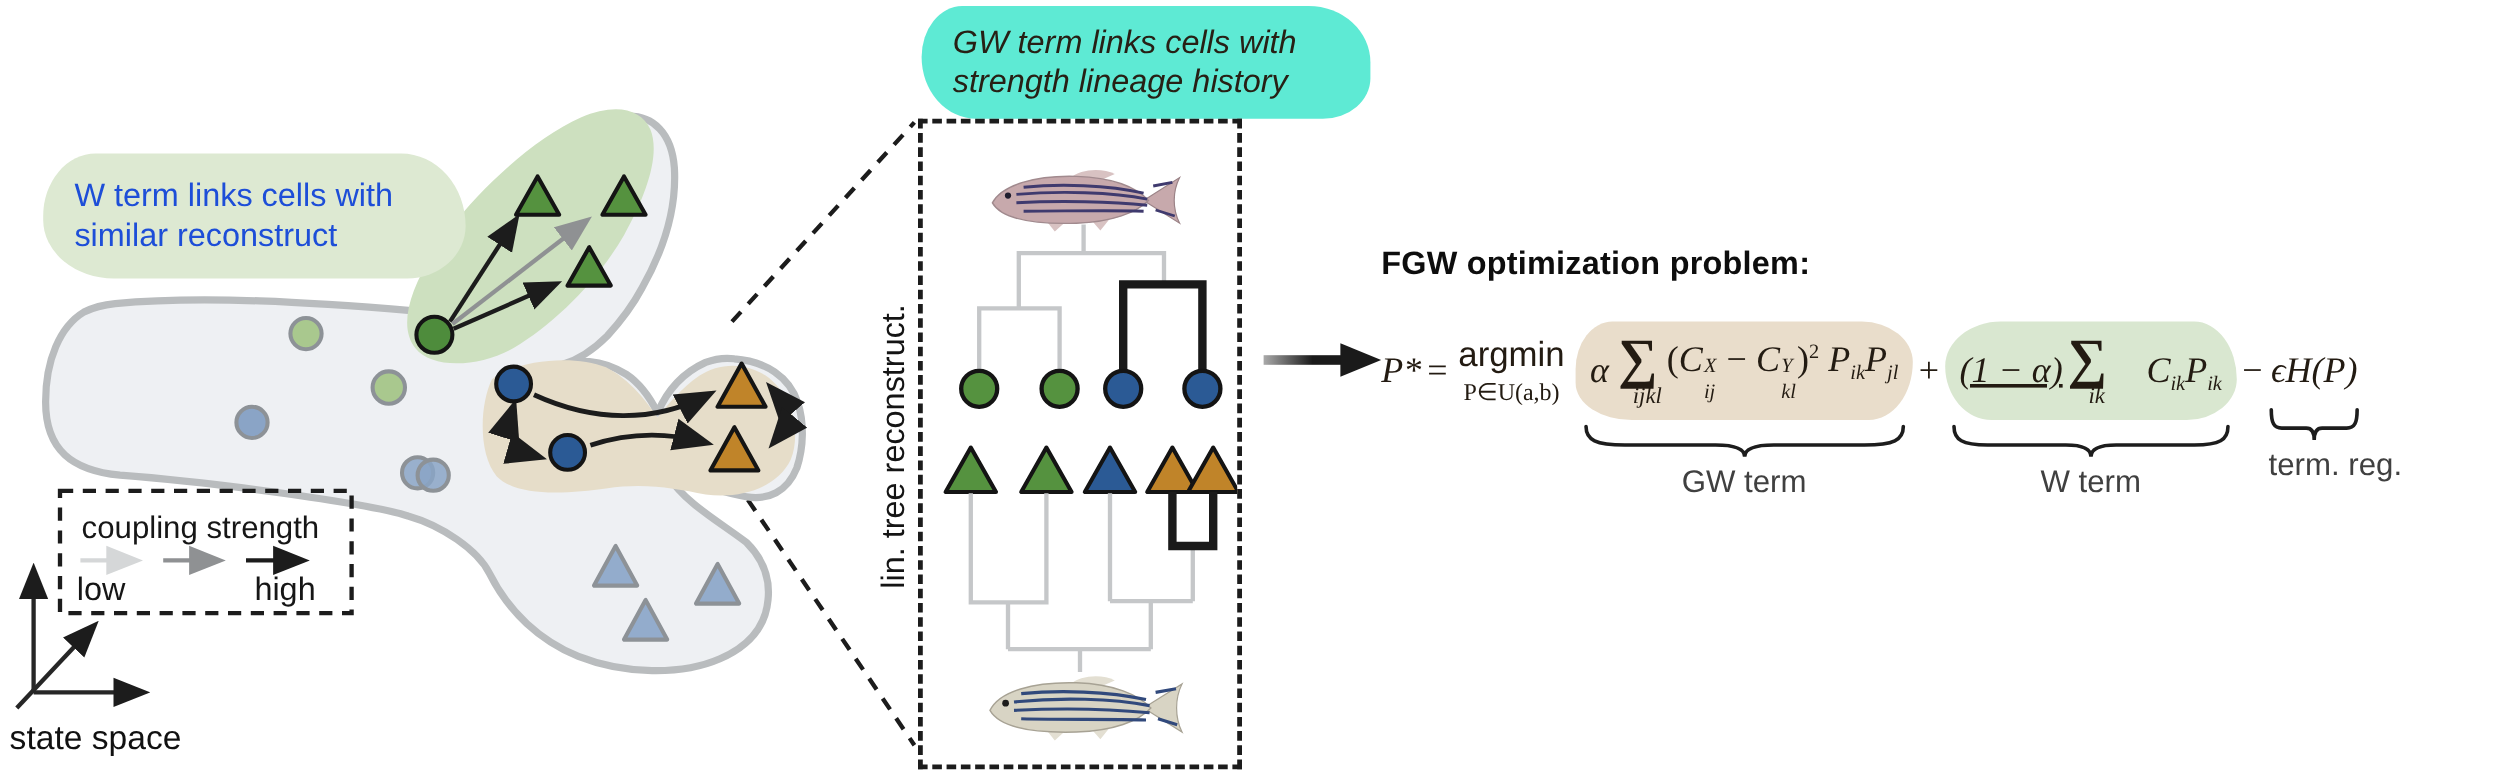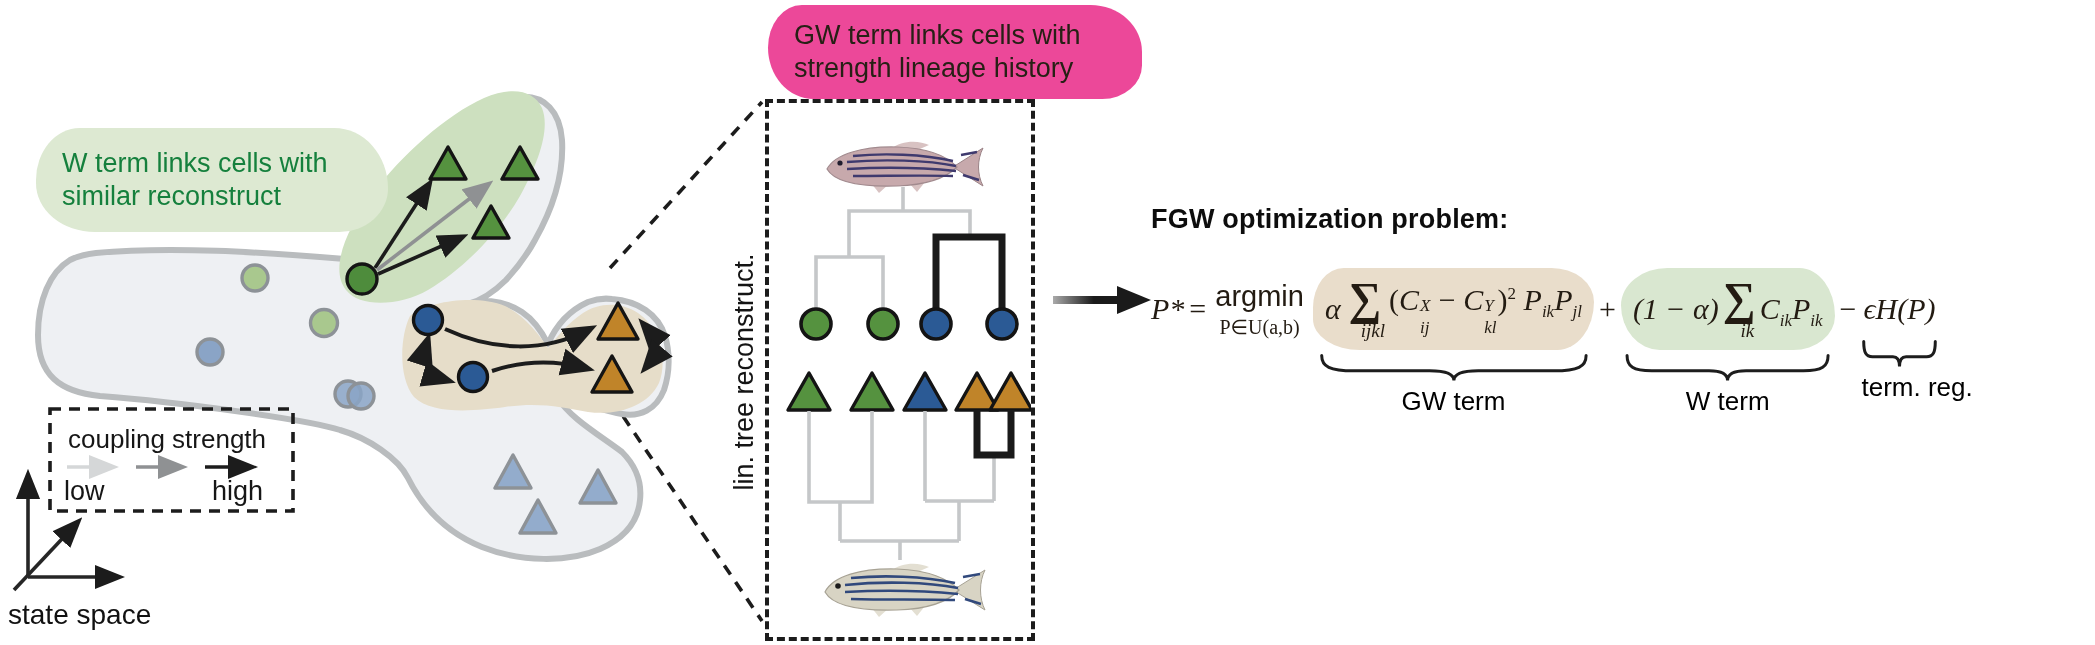--- a/index.html
+++ b/index.html
@@ -4,24 +4,24 @@
 <style>
   html,body{margin:0;padding:0;background:#ffffff;}
   .canvas{position:relative;width:2095px;height:645px;background:#fff;overflow:hidden;
           font-family:"Liberation Sans",sans-serif;}
   svg{display:block;}
   .abs{position:absolute;}
 
   
   .label-blob{position:absolute;display:flex;flex-direction:column;justify-content:center;
               padding:10px 26px;font-size:27px;font-weight:500;line-height:1.24;}
-  .w-label{left:36px;top:128px;width:300px;height:84px;background:#dde9d2;color:#15803d;
+  .w-label{left:36px;top:128px;width:300px;height:84px;background:#dde9d2;color:#1d4ed8;
            border-radius:52px 64px 58px 70px / 62px 72px 52px 58px;}
-  .gw-label{left:768px;top:5px;width:322px;height:74px;background:#ec4899;color:#272015;
-            border-radius:46px 70px 54px 62px / 58px 64px 46px 70px;}
+  .gw-label{left:768px;top:5px;width:322px;height:74px;background:#5eead4;color:#272015;
+            border-radius:46px 70px 54px 62px / 58px 64px 46px 70px;font-style:italic;}
 
   
   .dash-box{left:765px;top:99px;width:262px;height:534px;border:4px dashed #1c1c1c;}
 
   .side-label{left:594px;top:355px;width:300px;height:34px;line-height:34px;text-align:center;
               font-size:27px;font-weight:500;color:#141414;transform:rotate(-90deg);}
 
   
   .formula-wrap{left:1151px;top:204px;width:948px;color:#0d0d0d;}
   .formula-header{font-size:27px;font-weight:700;letter-spacing:.2px;}
@@ -34,21 +34,21 @@
   .argmin-bot{font-size:20px;margin-top:6px;}
   .sigma{font-size:46px;font-weight:600;line-height:.9;font-style:normal;}
   .limits{font-size:19px;font-style:italic;margin-top:2px;margin-left:16px;}
   .ss{display:inline-flex;flex-direction:column;align-items:flex-start;font-size:17px;
       font-style:italic;line-height:1;gap:5px;transform:translateY(1px);margin:0 1px;}
   .term{position:relative;display:inline-flex;align-items:center;gap:4px;padding:10px 12px;}
   .hl-tan{background:#e9ddcb;border-radius:42px 58px 50px 64px / 54px 46px 66px 42px;}
   .hl-green{background:#d9e7d0;border-radius:60px 46px 54px 50px / 48px 62px 44px 58px;}
   .brace-svg{position:absolute;left:2%;top:calc(100% + 4px);width:96%;height:28px;overflow:visible;}
   .brace-label{position:absolute;left:0;top:calc(100% + 36px);width:100%;text-align:center;
-               font-family:"Liberation Sans",sans-serif;font-size:26px;color:#000000;white-space:nowrap;}
+               font-family:"Liberation Sans",sans-serif;font-size:26px;color:#404040;white-space:nowrap;}
   .brace-path{fill:none;stroke:#1d1d1d;stroke-width:3;stroke-linecap:round;vector-effect:non-scaling-stroke;}
 </style>
 </head>
 <body>
 
 <div class="canvas">
 
   <svg class="abs" style="left:0;top:0" width="768" height="645" viewBox="0 0 768 645">
     <defs>
       <marker id="mB" viewBox="0 0 10 8" refX="7" refY="4" markerWidth="8.5" markerHeight="7" orient="auto-start-reverse">
@@ -270,26 +270,26 @@
         </span>
         <svg class="brace-svg" viewBox="0 0 100 20" preserveAspectRatio="none">
           <path class="brace-path" d="M 1,1 C 1,9 4,12 13,12 L 41,12 C 47,12 50,14 50,19 C 50,14 53,12 59,12 L 87,12 C 96,12 99,9 99,1"></path>
         </svg>
         <span class="brace-label">GW term</span>
       </span>
 
       <span>+</span>
 
       <span class="term hl-green">
-        <span style="font-style:italic;white-space:nowrap;">(1 − α)</span>
+        <span style="font-style:italic;white-space:nowrap;text-decoration:underline;">(1 − α)</span>
         <span class="stack">
           <span class="sigma">∑</span>
           <span class="limits">ik</span>
         </span>
-        <span style="white-space:nowrap;">
+        <span style="white-space:nowrap;margin-left:29px;">
           <span class="it">C</span><sub>ik</sub><span class="it">P</span><sub>ik</sub>
         </span>
         <svg class="brace-svg" viewBox="0 0 100 20" preserveAspectRatio="none">
           <path class="brace-path" d="M 1,1 C 1,9 4,12 13,12 L 41,12 C 47,12 50,14 50,19 C 50,14 53,12 59,12 L 87,12 C 96,12 99,9 99,1"></path>
         </svg>
         <span class="brace-label">W term</span>
       </span>
 
       <span>−</span>
 

